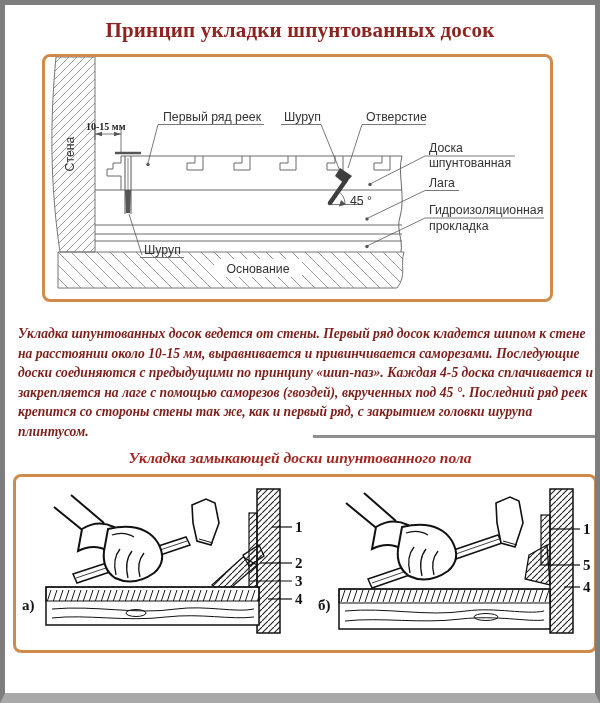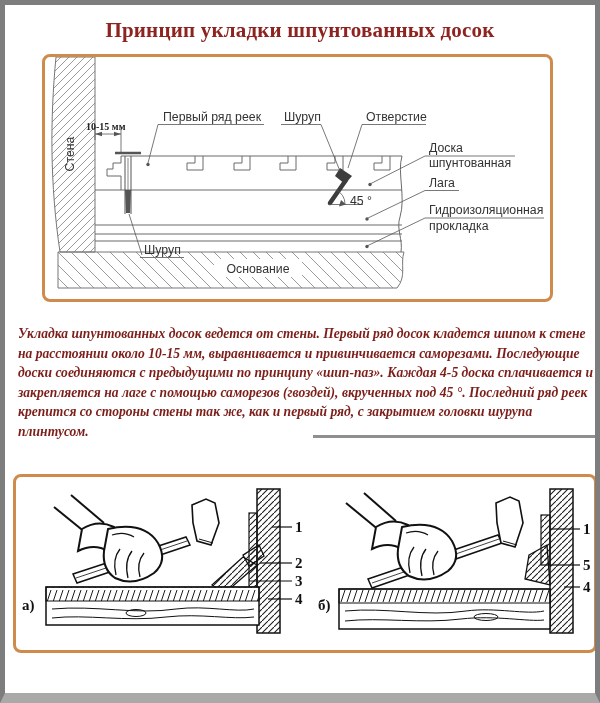--- a/index.html
+++ b/index.html
@@ -152,20 +152,21 @@
       <text class="lblsans" x="99" y="197">Шуруп</text>
 
       <text class="lblsans" x="29" y="97" text-anchor="middle" font-size="13.5" transform="rotate(-90 29 97)">Стена</text>
     </svg>
   </div>
 
   <div class="para">Укладка шпунтованных досок ведется от стены. Первый ряд досок кладется шипом к стене на расстоянии около 10-15 мм, выравнивается  и  привинчивается саморезами. Последующие доски соединяются с предыдущими по принципу «шип-паз». Каждая 4-5 доска сплачивается и закрепляется на лаге с помощью саморезов (гвоздей), вкрученных под 45 °. Последний ряд реек крепится со стороны стены   так же,  как и первый  ряд, с закрытием головки шурупа плинтусом.</div>
 
   <div class="divider"></div>
 
+  <div class="subtitle">Укладка замыкающей доски шпунтованного пола</div>
 
   <div class="frame" id="frame2">
     <svg width="578" height="173" viewBox="0 0 578 173">
       <defs>
         <pattern id="f2hatch" width="6" height="6" patternUnits="userSpaceOnUse">
           <line x1="0" y1="6" x2="6" y2="0" stroke="#1a1a1a" stroke-width="1.1"></line>
         </pattern>
         <pattern id="grainHatch" width="6" height="14" patternUnits="userSpaceOnUse">
           <line x1="1" y1="13" x2="5" y2="1" stroke="#1a1a1a" stroke-width="1"></line>
         </pattern>

